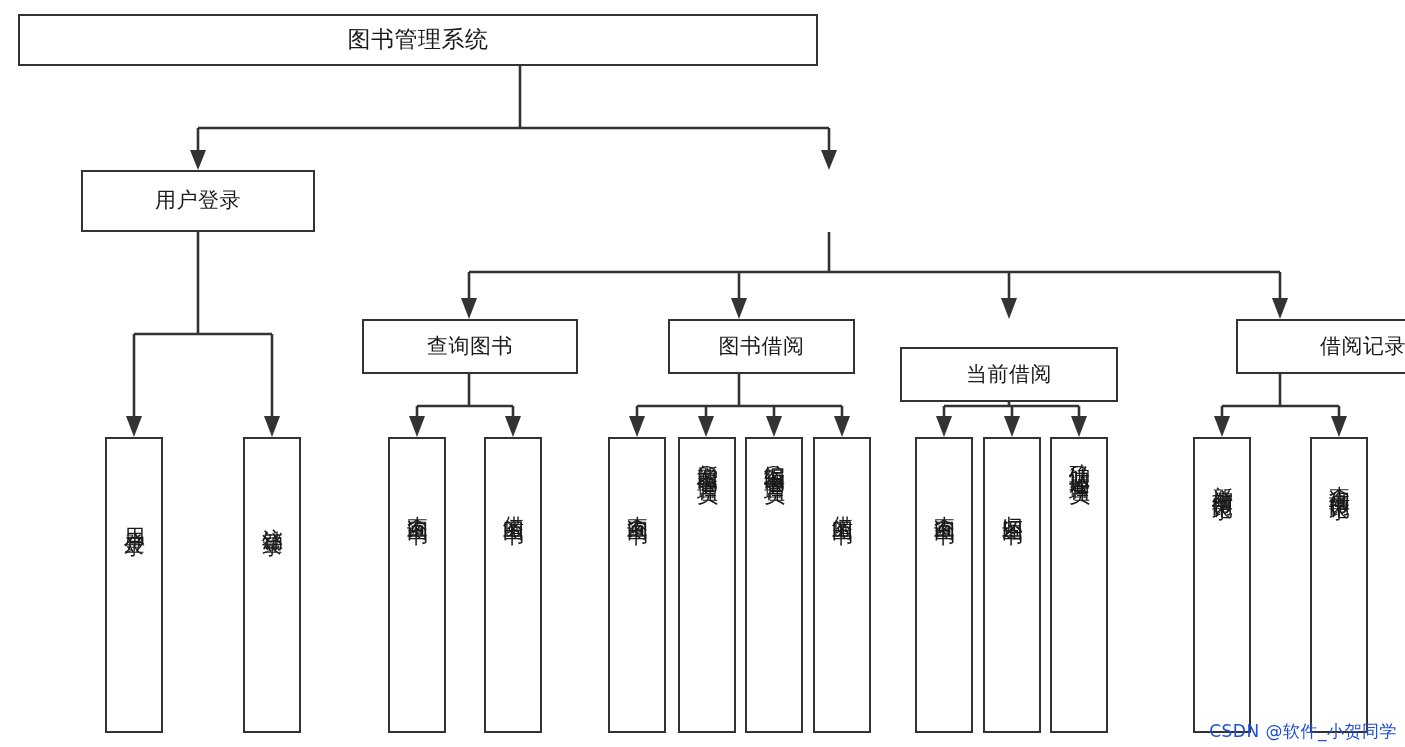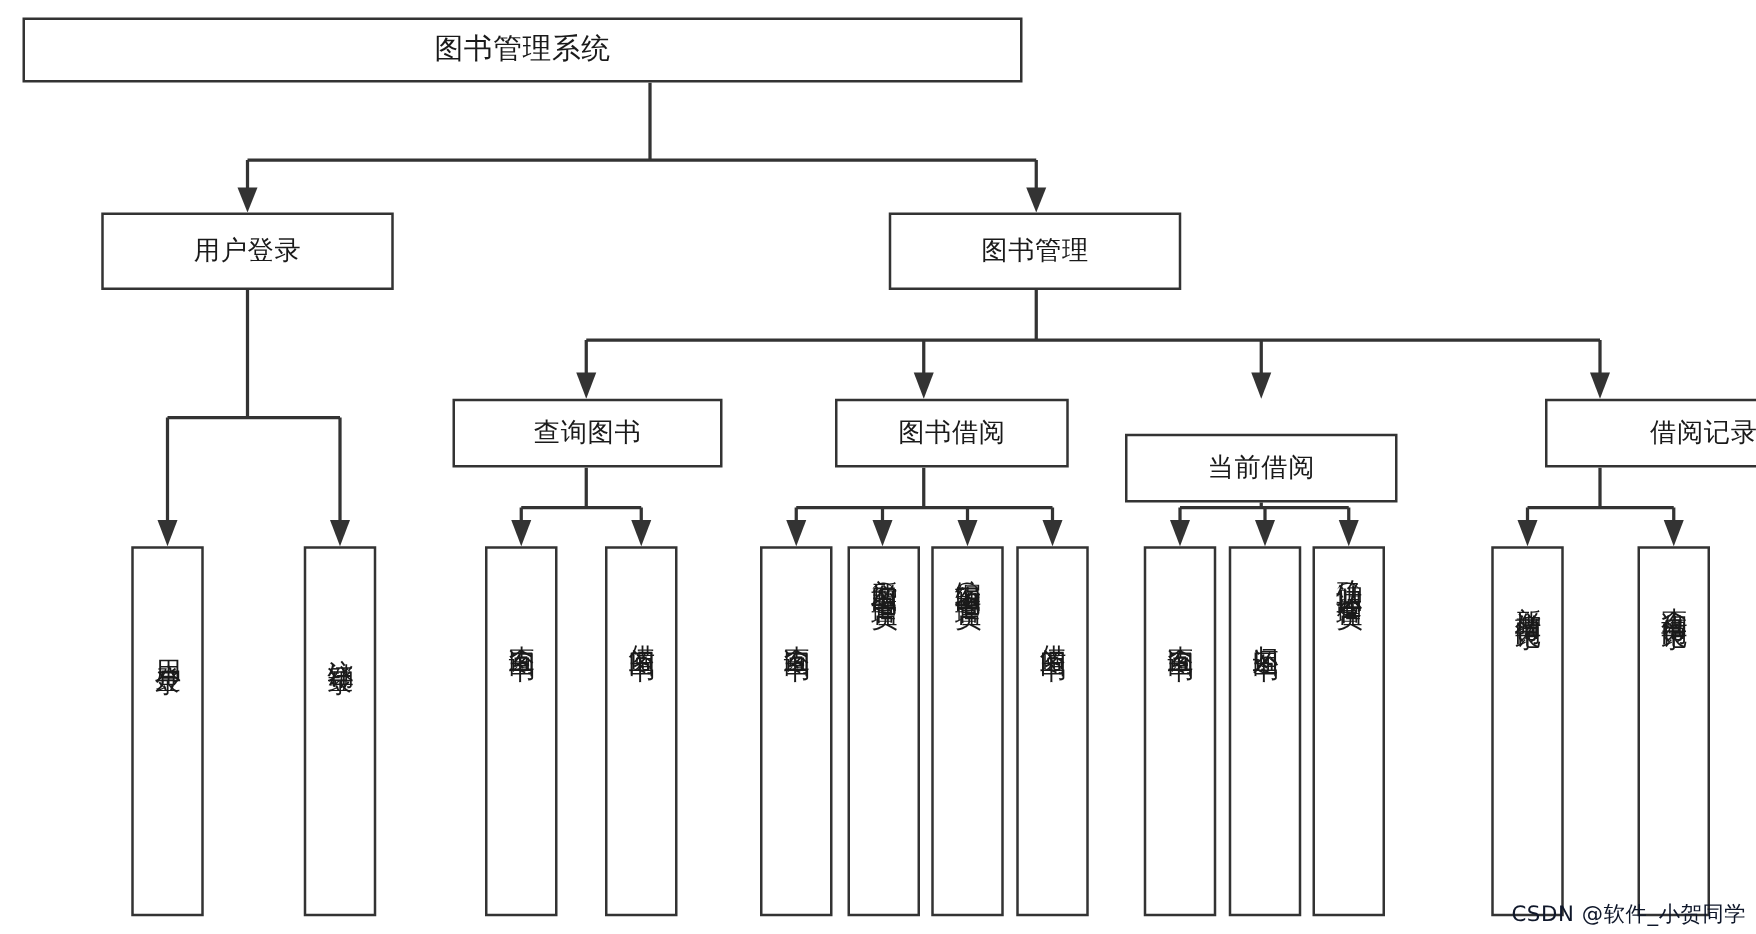--- a/index.html
+++ b/index.html
@@ -84,21 +84,21 @@
     letter-spacing: 3px;
     white-space: nowrap;
     text-align: center;
   }
   
   #watermark {
     position: absolute;
     right: 8px;
     bottom: 4px;
     font-size: 17px;
-    color: #0f172a;
+    color: #1d4ed8;
     white-space: nowrap;
     letter-spacing: 0.5px;
     user-select: none;
   }
 </style>
 </head>
 <body>
 
 <div id="diagram-root">
 
@@ -178,23 +178,20 @@
     </g>
   </svg>
 
   <div class="node root" style="left:18px; top:14px; width:800px; height:52px;">
     <span class="node-label">图书管理系统</span>
   </div>
 
   <div class="node branch" style="left:81px; top:170px; width:234px; height:62px;">
     <span class="node-label">用户登录</span>
   </div>
-  <div class="node branch" style="left:711px; top:170px; width:234px; height:62px;">
-    <span class="node-label">图书管理</span>
-  </div>
 
   <div class="node branch" style="left:362px; top:319px; width:216px; height:55px;">
     <span class="node-label">查询图书</span>
   </div>
   <div class="node branch" style="left:668px; top:319px; width:187px; height:55px;">
     <span class="node-label">图书借阅</span>
   </div>
   <div class="node branch" style="left:900px; top:319px; width:218px; height:55px;margin-top:28px;">
     <span class="node-label">当前借阅</span>
   </div>

